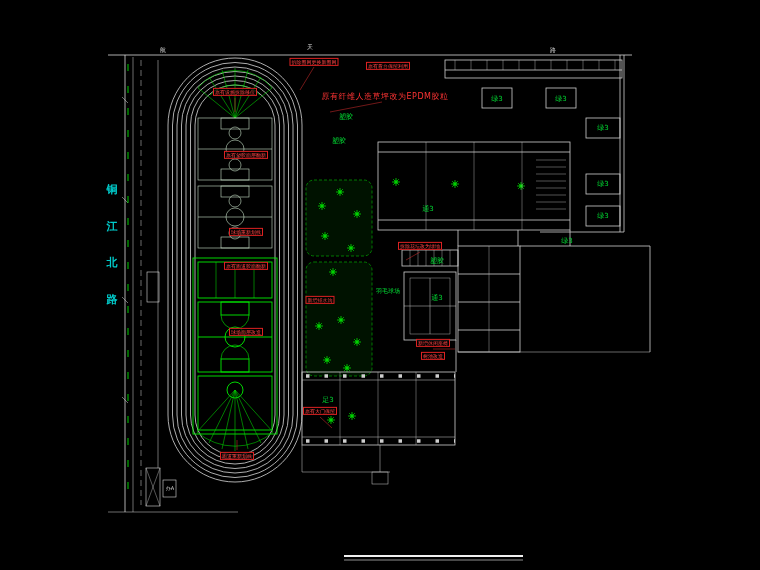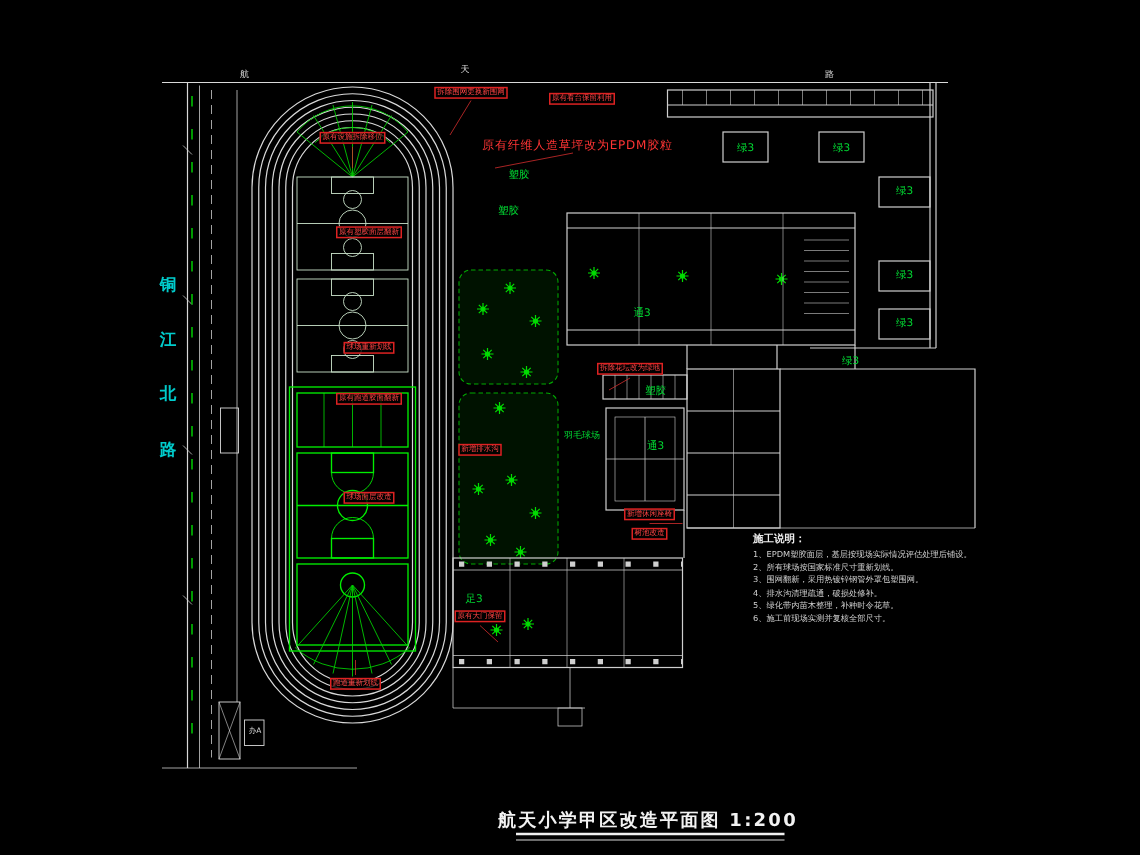--- a/index.html
+++ b/index.html
@@ -181,48 +181,35 @@
 <div class="lbl gl" style="left:339px;top:141px">塑胶</div>
 <div class="lbl gl" style="left:437px;top:261px">塑胶</div>
 <div class="lbl gl" style="left:428px;top:209px">通3</div>
 <div class="lbl gl" style="left:437px;top:298px">通3</div>
 <div class="lbl gl" style="left:497px;top:99px">绿3</div>
 <div class="lbl gl" style="left:561px;top:99px">绿3</div>
 <div class="lbl gl" style="left:603px;top:128px">绿3</div>
 <div class="lbl gl" style="left:603px;top:184px">绿3</div>
 <div class="lbl gl" style="left:603px;top:216px">绿3</div>
 <div class="lbl gl" style="left:567px;top:241px">绿3</div>
-<div class="lbl gl" style="left:316px;top:400px">足3</div>
+<div class="lbl gl" style="left:328px;top:400px">足3</div>
 <div class="lbl gl-sm" style="left:388px;top:291px">羽毛球场</div>
 
 <div class="lbl rbig" style="left:385px;top:97px">原有纤维人造草坪改为EPDM胶粒</div>
 <div class="lbl rl" style="left:235px;top:92px">原有设施拆除移位</div>
 <div class="lbl rl" style="left:314px;top:62px">拆除围网更换新围网</div>
 <div class="lbl rl" style="left:388px;top:66px">原有看台保留利用</div>
 <div class="lbl rl" style="left:246px;top:155px">原有塑胶面层翻新</div>
 <div class="lbl rl" style="left:246px;top:232px">球场重新划线</div>
 <div class="lbl rl" style="left:246px;top:266px">原有跑道胶面翻新</div>
 <div class="lbl rl" style="left:246px;top:332px">球场面层改造</div>
 <div class="lbl rl" style="left:320px;top:300px">新增排水沟</div>
 <div class="lbl rl" style="left:420px;top:246px">拆除花坛改为绿地</div>
 <div class="lbl rl" style="left:433px;top:343px">新增休闲座椅</div>
 <div class="lbl rl" style="left:433px;top:356px">树池改造</div>
 <div class="lbl rl" style="left:320px;top:411px">原有大门保留</div>
 <div class="lbl rl" style="left:237px;top:456px">跑道重新划线</div>
 
 <div class="lbl tiny" style="left:170px;top:488px">办A</div>
 
-<div class="notes">
-  <div class="nh">施工说明：</div>
-  <div class="nl">1、EPDM塑胶面层，基层按现场实际情况评估处理后铺设。</div>
-  <div class="nl">2、所有球场按国家标准尺寸重新划线。</div>
-  <div class="nl">3、围网翻新，采用热镀锌钢管外罩包塑围网。</div>
-  <div class="nl">4、排水沟清理疏通，破损处修补。</div>
-  <div class="nl">5、绿化带内苗木整理，补种时令花草。</div>
-  <div class="nl">6、施工前现场实测并复核全部尺寸。</div>
+
+
 </div>
 
-<div class="title">
-  <span>航天小学甲区改造平面图</span>
-  <span>1:200</span>
-</div>
-
-</div>
-
 </body></html>

